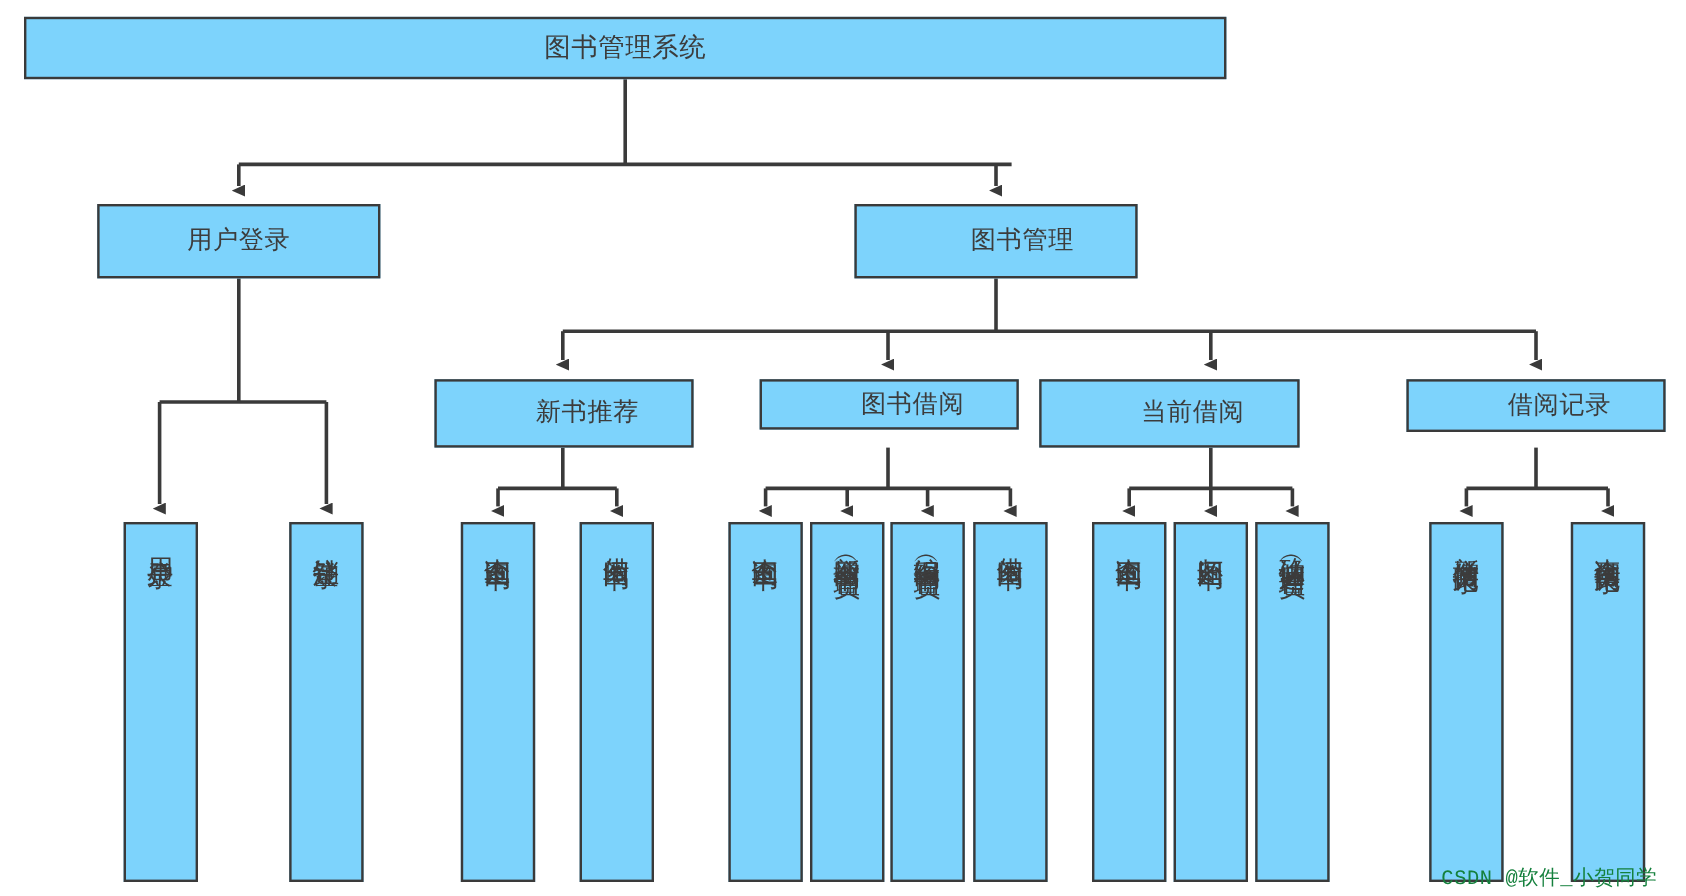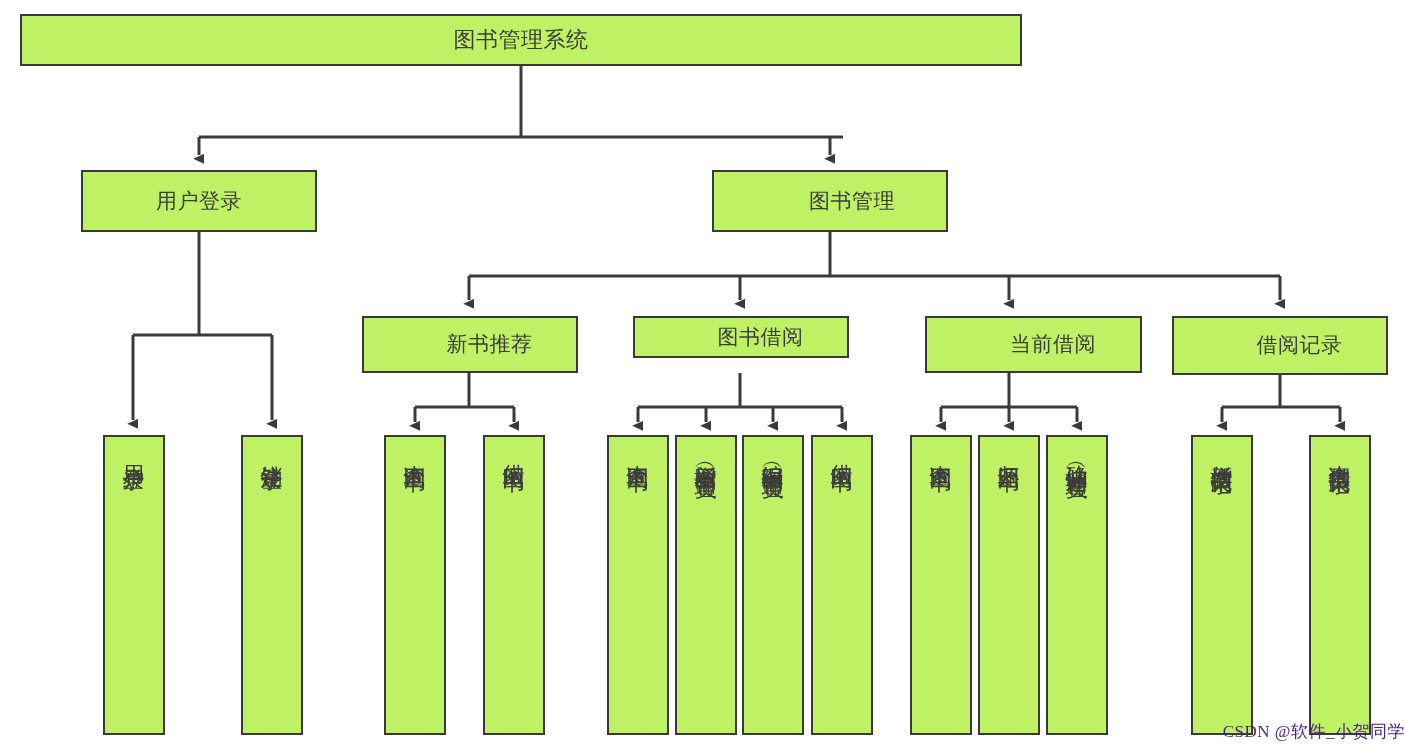--- a/index.html
+++ b/index.html
@@ -21,21 +21,21 @@
     position: absolute;
     left: 0;
     top: 0;
     width: 1405px;
     height: 747px;
     pointer-events: none;
   }
   .node {
     position: absolute;
     box-sizing: border-box;
-    background: #bef264;
+    background: #7dd3fc;
     border: 2px solid #3a3a3a;
     display: flex;
     align-items: center;
     justify-content: center;
     color: #3c3c3c;
   }
   .node .label {
     font-size: 21px;
     line-height: 1.25;
     letter-spacing: 0.5px;
@@ -55,27 +55,27 @@
   .node.leaf .label {
     writing-mode: vertical-rl;
     text-orientation: upright;
     font-size: 22px;
     line-height: 1.05;
     letter-spacing: 2px;
     white-space: pre;
   }
   .watermark {
     position: absolute;
-    right: 0;
+    right: 24px;
     bottom: 4px;
     font-size: 17px;
-    color: #4c1d95;
+    color: #15803d;
     letter-spacing: 0.5px;
     white-space: nowrap;
-    font-family: Liberation Serif, serif;
+    font-family: Liberation Mono, monospace;
   }
 </style>
 </head>
 <body>
 
 <div id="canvas">
 
   <svg class="edges" viewBox="0 0 1405 747" xmlns="http://www.w3.org/2000/svg">
     <defs>
       <marker id="arrow" markerWidth="10" markerHeight="11" refX="1.2" refY="5.2" orient="auto" markerUnits="userSpaceOnUse">
@@ -136,24 +136,24 @@
   <div class="node lvl2" style="left:712px; top:170px; width:236px; height:62px;padding-left:44px;">
     <span class="label">图书管理</span>
   </div>
 
   <div class="node lvl3" style="left:362px; top:316px; width:216px; height:57px;">
     <span class="label">新书推荐</span>
   </div>
   <div class="node lvl3" style="left:633px; top:316px; width:216px; height:42px;">
     <span class="label">图书借阅</span>
   </div>
-  <div class="node lvl3" style="left:925px; top:316px; width:217px; height:57px;">
+  <div class="node lvl3" style="left:866px; top:316px; width:217px; height:57px;">
     <span class="label">当前借阅</span>
   </div>
-  <div class="node lvl3" style="left:1172px; top:316px; width:216px; height:59px;">
+  <div class="node lvl3" style="left:1172px; top:316px; width:216px; height:44px;">
     <span class="label">借阅记录</span>
   </div>
 
   <div class="node leaf" style="left:103px; top:435px; width:62px; height:300px;">
     <span class="label">用户登录</span>
   </div>
   <div class="node leaf" style="left:241px; top:435px; width:62px; height:300px;">
     <span class="label">注销登录</span>
   </div>
 

